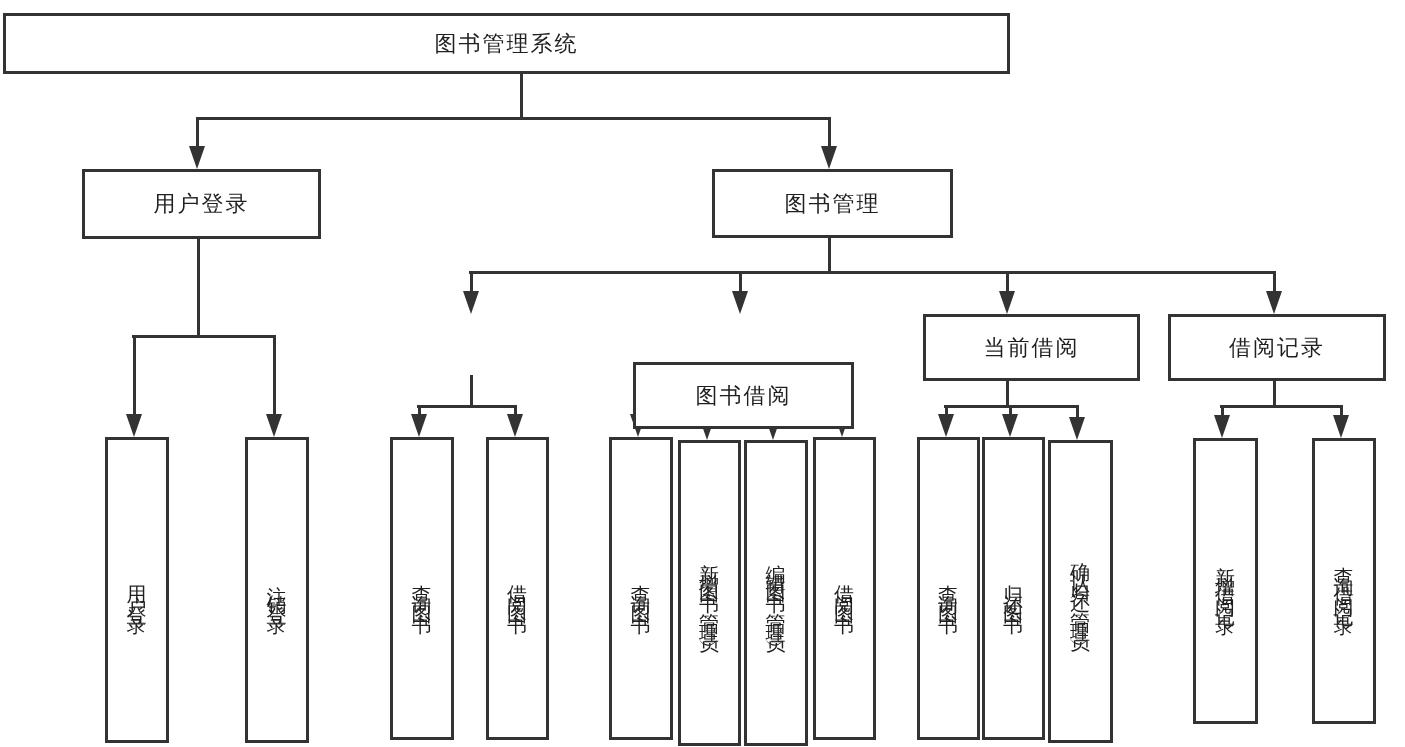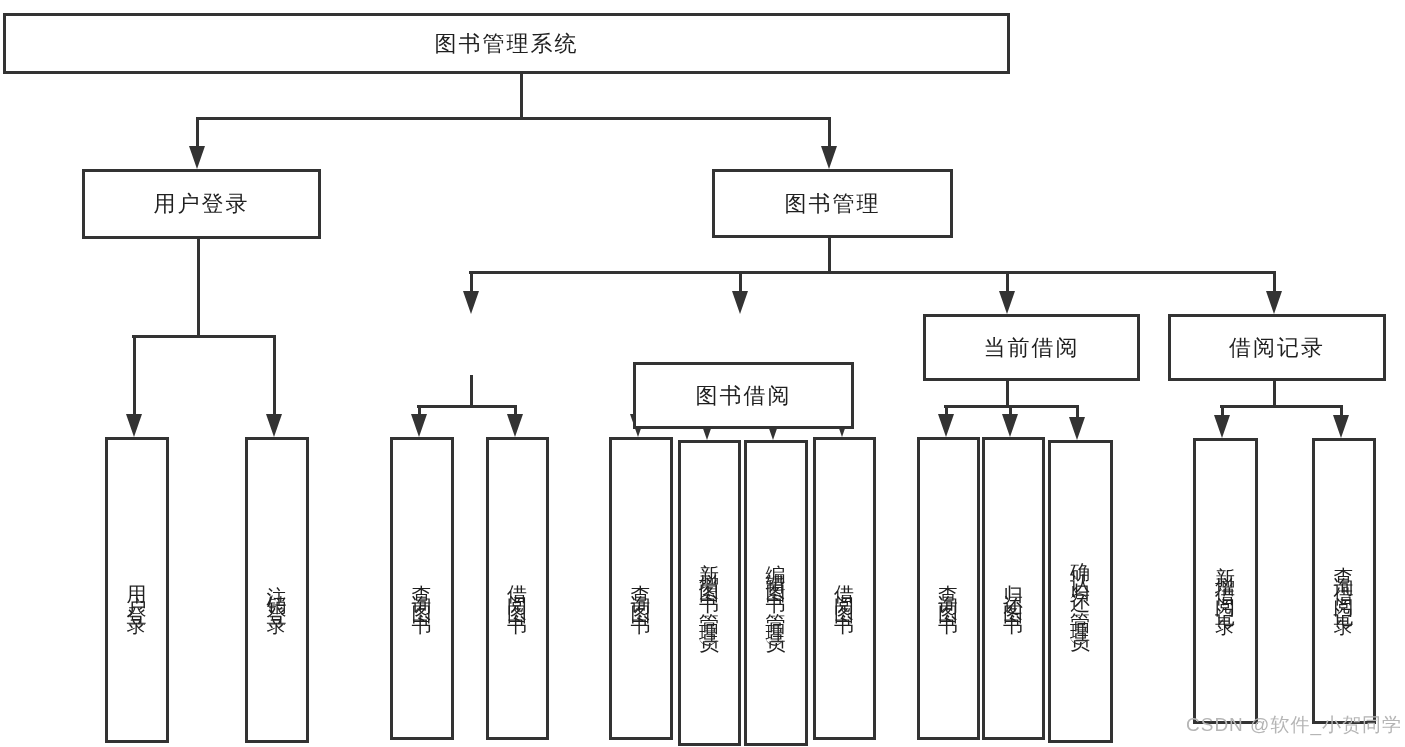--- a/index.html
+++ b/index.html
@@ -25,21 +25,20 @@
   }
   .watermark{
     position:absolute;left:1186px;top:712px;z-index:5;
     color:var(--wm,#b5b5b5);font-size:19px;letter-spacing:1px;white-space:nowrap;
   }
 </style>
 </head>
 <body>
 
 <div id="stage">
-  <div class="watermark">CSDN @软件_小贺同学</div>
 <div class="line" style="left: 519.5px; top: 68px; width: 3px; height: 50px;"></div>
     <div class="line" style="left: 196px; top: 116.5px; width: 635px; height: 3px;"></div>
     <div class="line" style="left: 195.5px; top: 118px; width: 3px; height: 34px;"></div>
     <div class="line" style="left: 827.5px; top: 118px; width: 3px; height: 34px;"></div>
     <div class="line" style="left: 196.5px; top: 233px; width: 3px; height: 103px;"></div>
     <div class="line" style="left: 132px; top: 334.5px; width: 144px; height: 3px;"></div>
     <div class="line" style="left: 132.5px; top: 336px; width: 3px; height: 84px;"></div>
     <div class="line" style="left: 272.5px; top: 336px; width: 3px; height: 84px;"></div>
     <div class="line" style="left: 827.5px; top: 232px; width: 3px; height: 41px;"></div>
     <div class="line" style="left: 469px; top: 270.5px; width: 807px; height: 3px;"></div>

